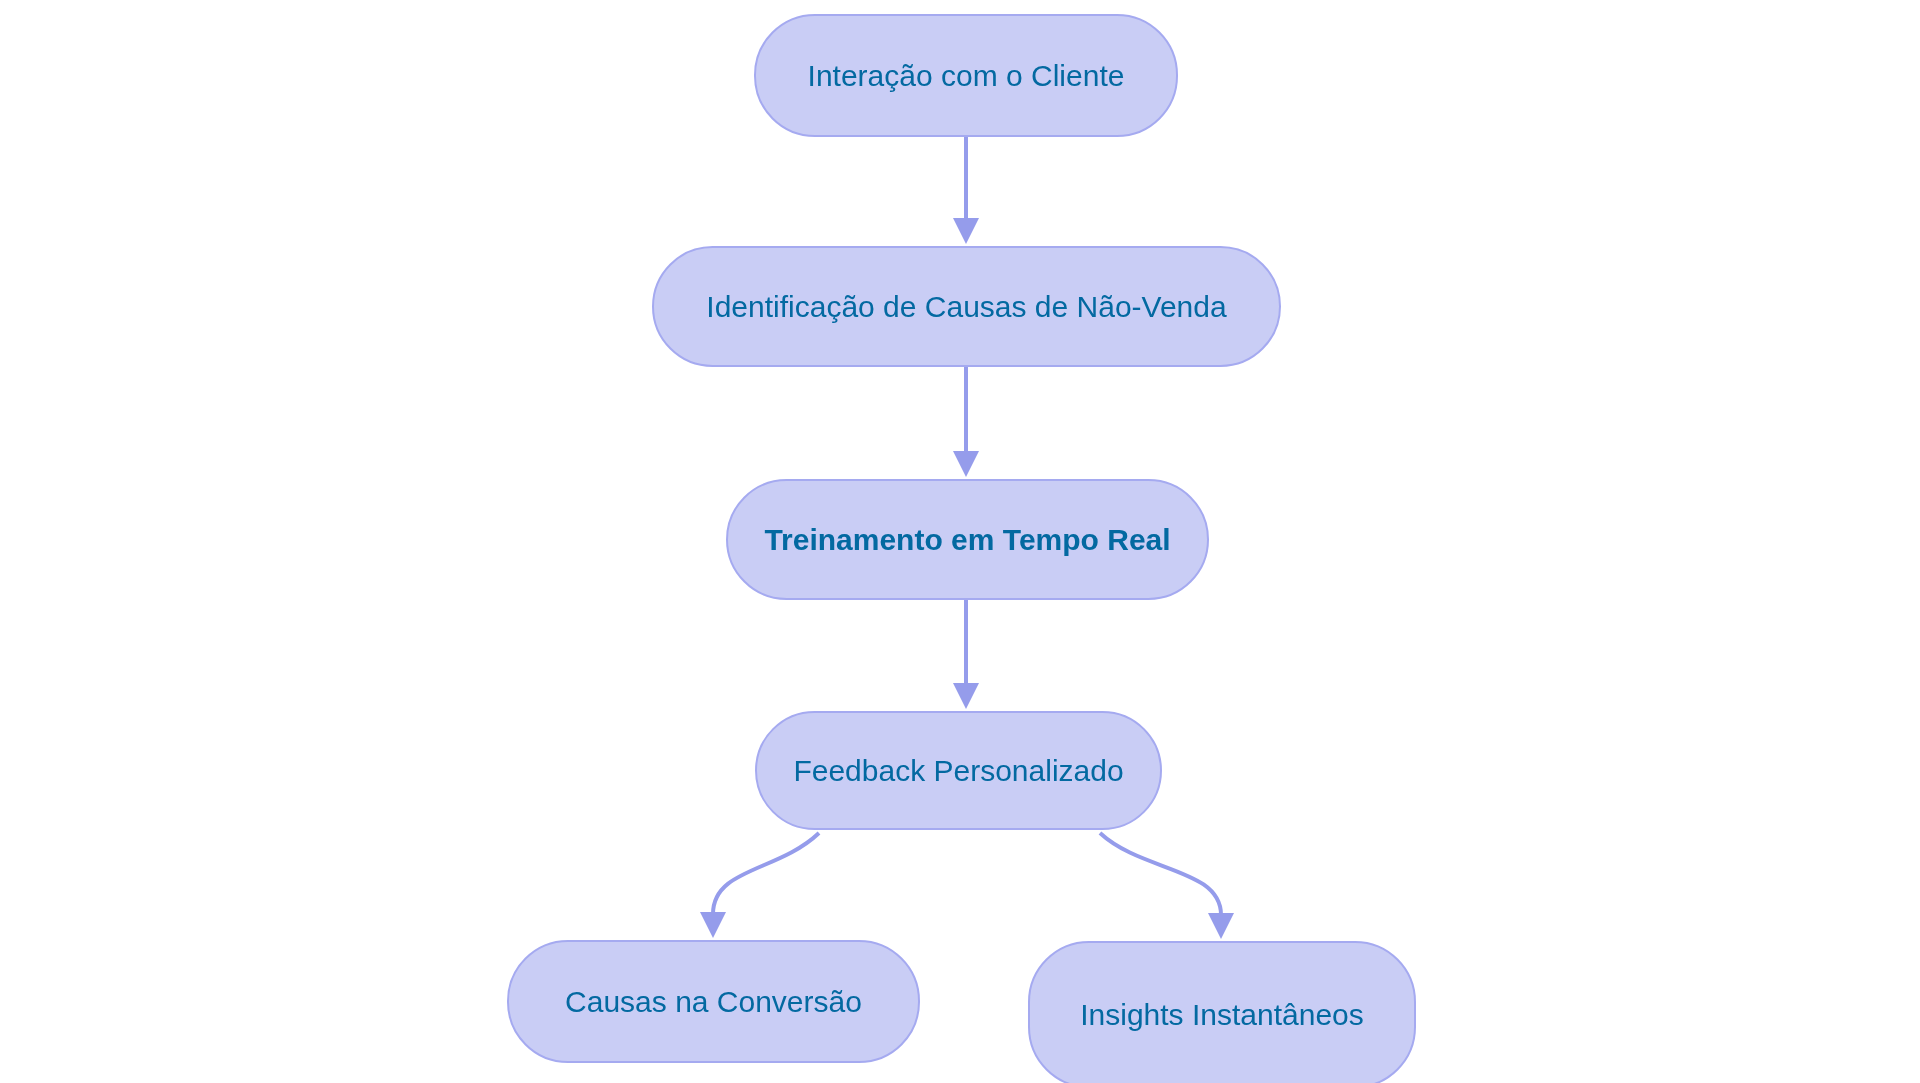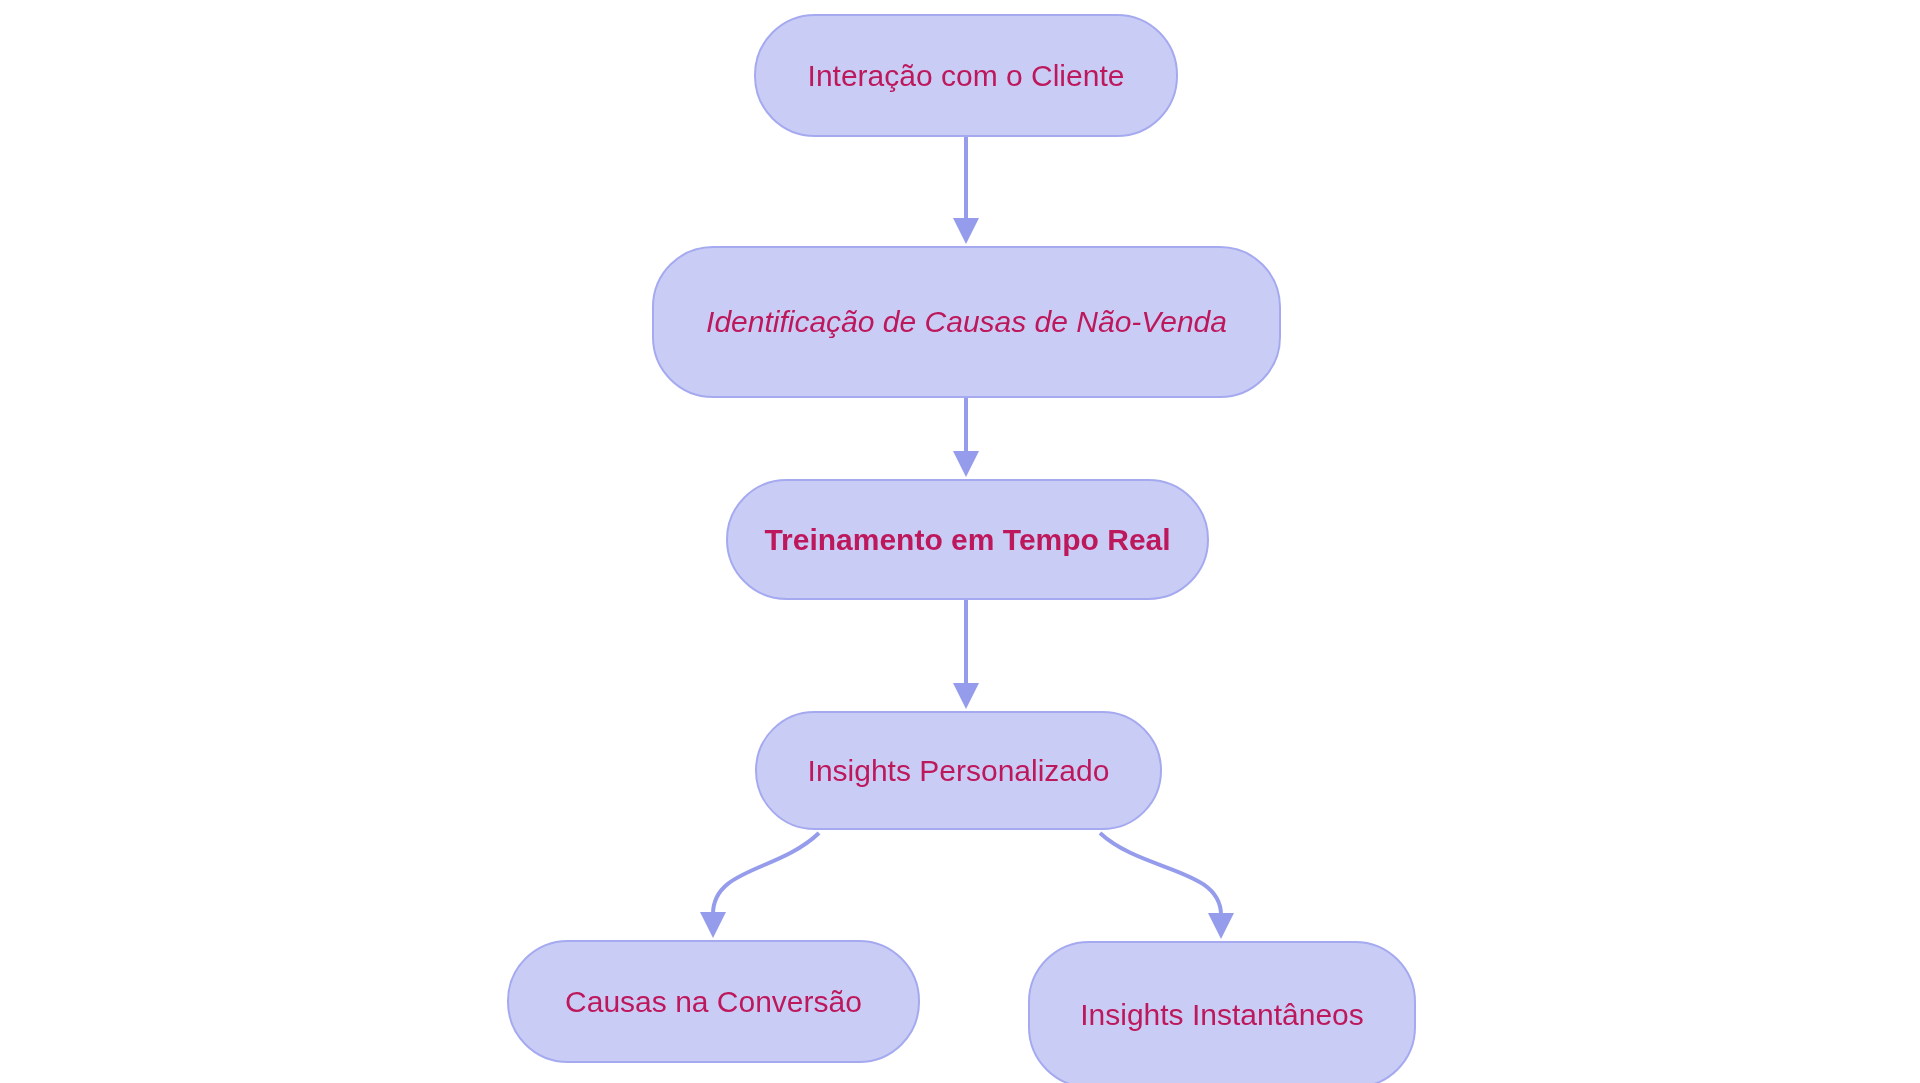--- a/index.html
+++ b/index.html
@@ -25,28 +25,28 @@
   .flow-node {
     position: absolute;
     box-sizing: border-box;
     display: flex;
     align-items: center;
     justify-content: center;
     text-align: center;
     background: #c9cdf5;
     border: 2px solid #a5aaf0;
     border-radius: 61px;
-    color: #be185d;
+    color: #0369a1;
     font-size: 30px;
     line-height: 1.2;
     padding: 0 20px;
     white-space: nowrap;
   }
   .n1 { left: 754px;  top: 14px;  width: 424px; height: 123px; }
-  .n2 { left: 652px;  top: 246px; width: 629px; height: 152px; font-style: italic; }
+  .n2 { left: 652px;  top: 246px; width: 629px; height: 121px; }
   .n3 { left: 726px;  top: 479px; width: 483px; height: 121px; font-weight: bold; }
   .n4 { left: 755px;  top: 711px; width: 407px; height: 119px; }
   .n5 { left: 507px;  top: 940px; width: 413px; height: 123px; }
   .n6 { left: 1028px; top: 941px; width: 388px; height: 147px; }
   .edge-path {
     fill: none;
     stroke: #959ceb;
     stroke-width: 4;
   }
   .edge-head {
@@ -93,21 +93,21 @@
 
   <div class="flow-node n2">
     <span>Identificação de Causas de Não-Venda</span>
   </div>
 
   <div class="flow-node n3">
     <span>Treinamento em Tempo Real</span>
   </div>
 
   <div class="flow-node n4">
-    <span>Insights Personalizado</span>
+    <span>Feedback Personalizado</span>
   </div>
 
   <div class="flow-node n5">
     <span>Causas na Conversão</span>
   </div>
 
   <div class="flow-node n6">
     <span>Insights Instantâneos</span>
   </div>
 

